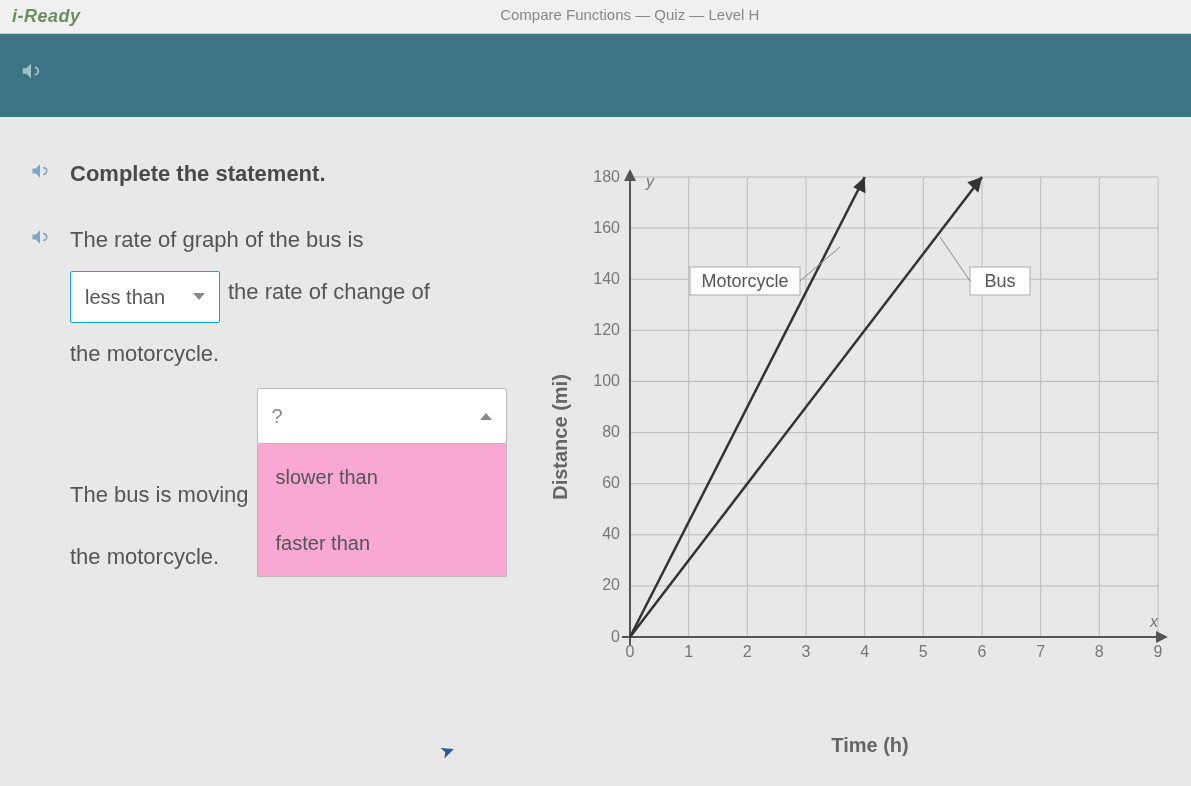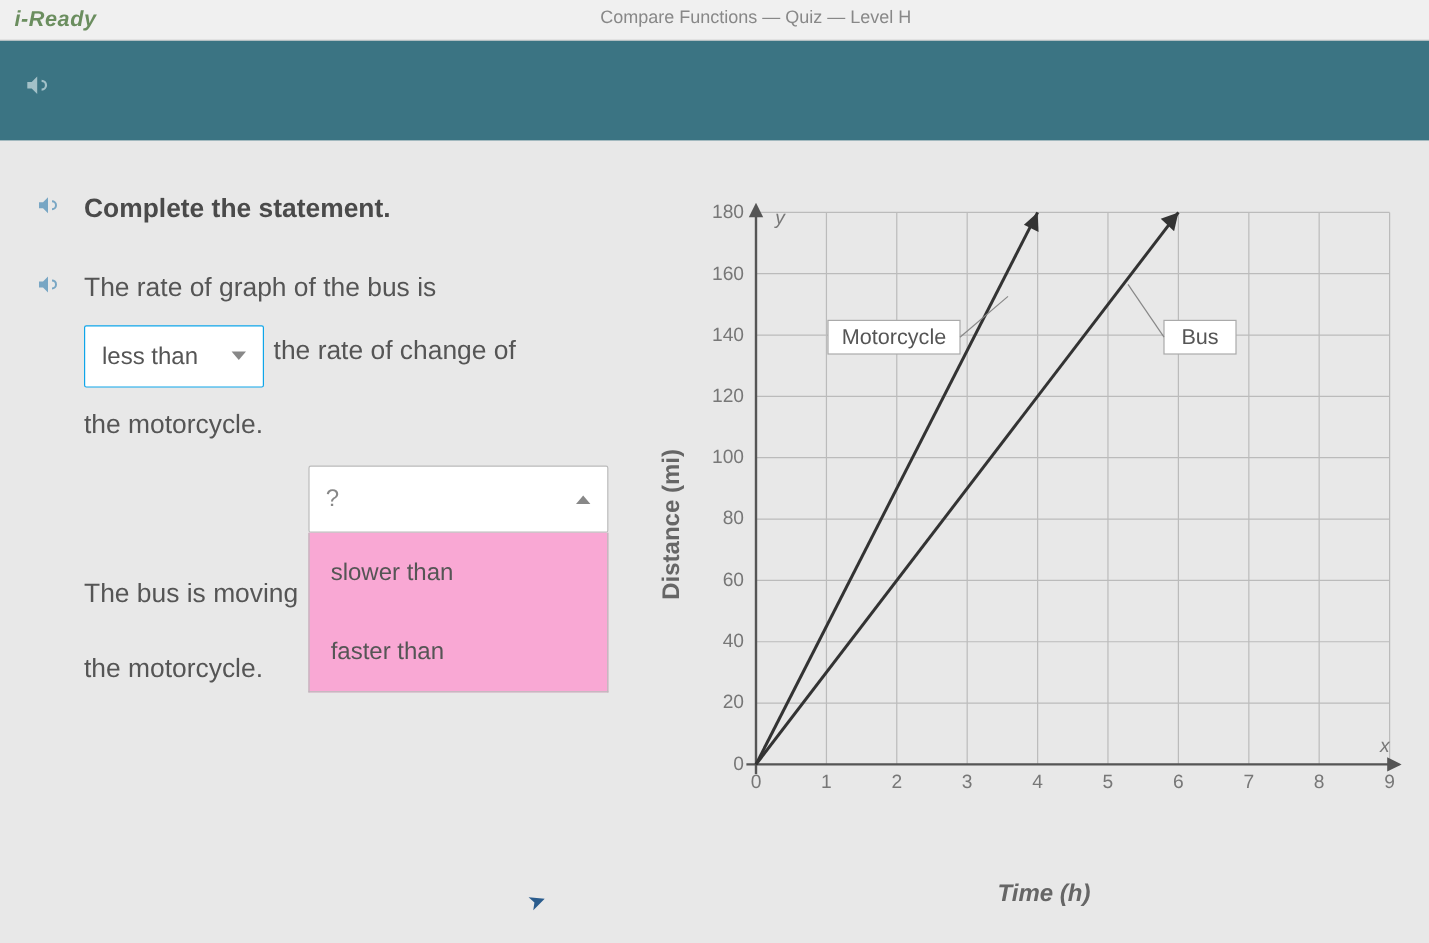--- a/index.html
+++ b/index.html
@@ -145,21 +145,20 @@
     font-weight: bold;
   }
   .x-axis-label {
     position: absolute;
     bottom: -40px;
     left: 50%;
     transform: translateX(-50%);
     color: #666;
     font-size: 20px;
     font-weight: bold;
-    font-style: italic;
   }
   svg.chart { display: block; }
   .tick-label { font-size: 16px; fill: #777; }
   .series-label { font-size: 18px; fill: #555; }
   .cursor {
     position: absolute;
     left: 440px;
     top: 740px;
     font-size: 18px;
     color: #2a5c8d;

